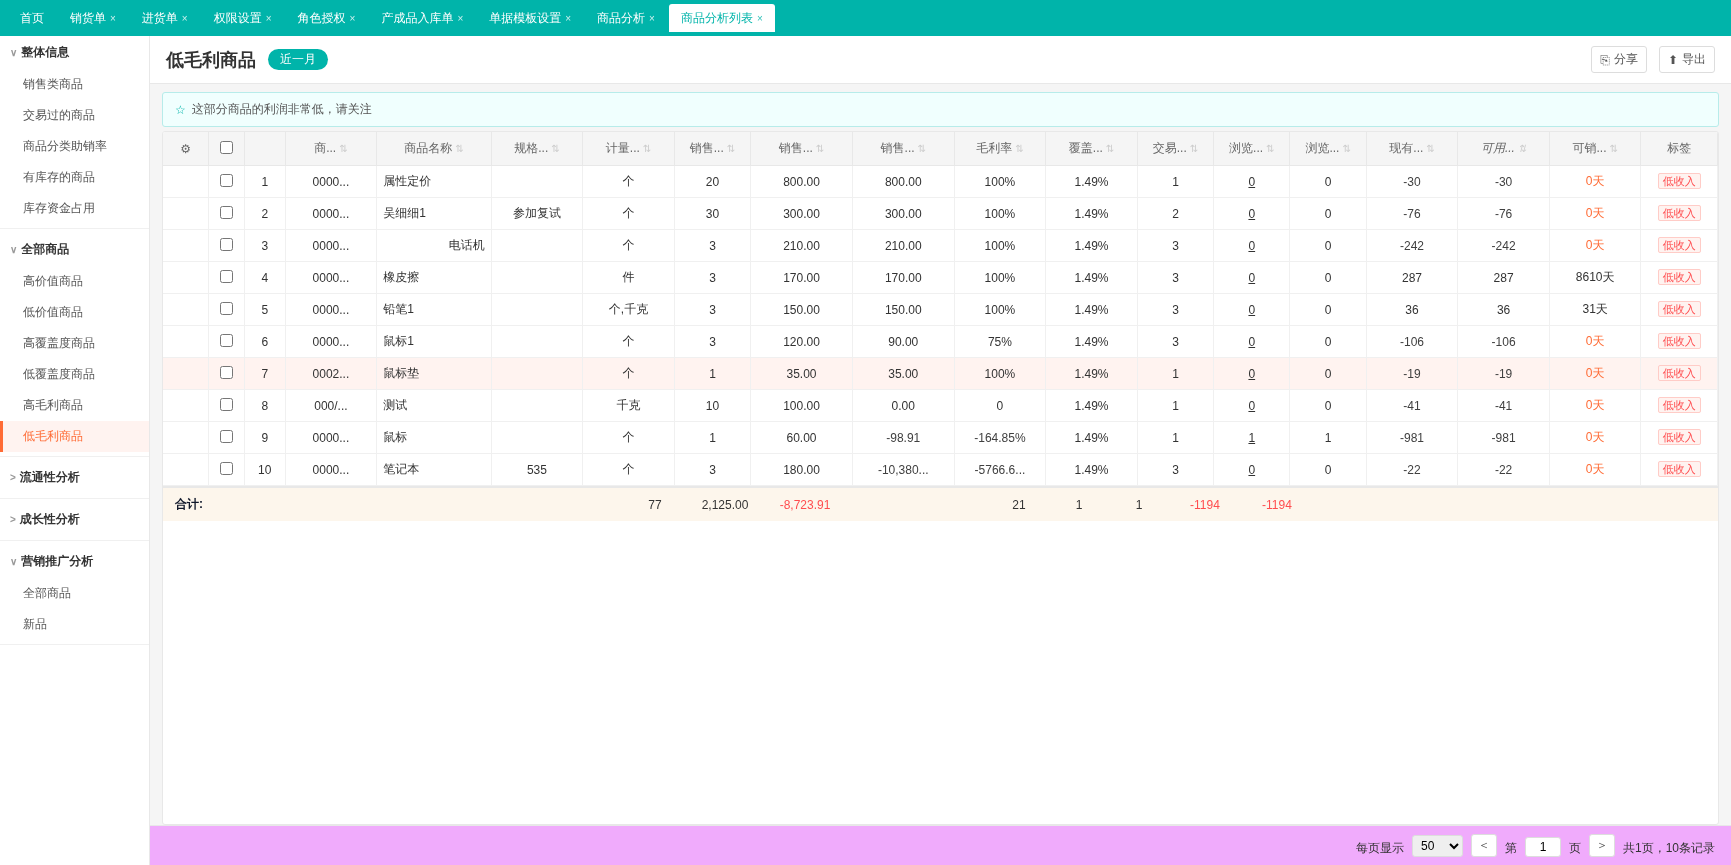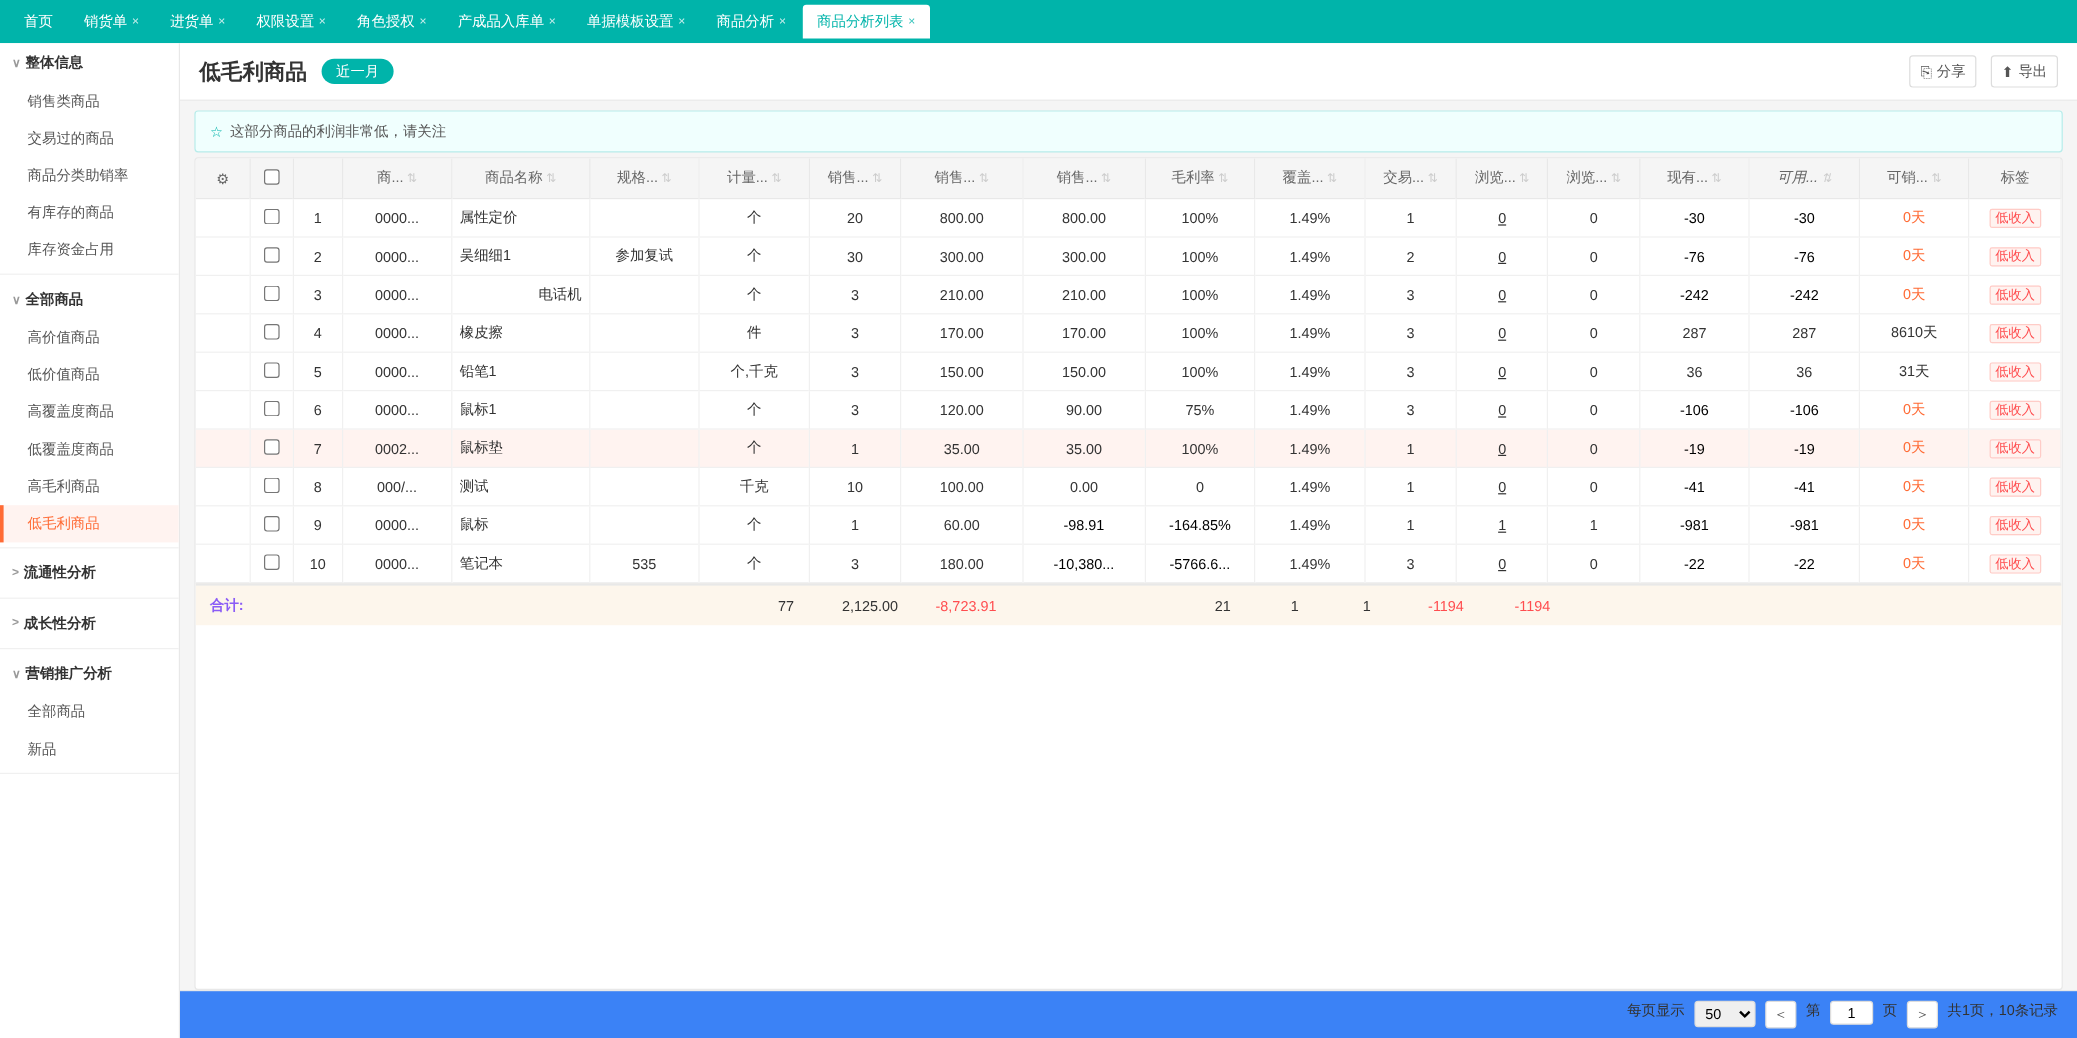--- a/index.html
+++ b/index.html
@@ -179,49 +179,49 @@
     tbody tr {
       border-bottom: 1px solid #f0f0f0;
     }
     tbody tr.highlighted { background: #fff3f0; }
     tbody td {
       padding: 7px 6px;
       text-align: center;
       border-right: 1px solid #f0f0f0;
       color: #333;
     }
-    .red-text { color: #000000; }
+    .red-text { color: #404040; }
     .orange-text { color: #ff6b35; }
     .tag-low-income {
       background: #fff3f0;
       color: #ff4d4f;
       border: 1px solid #ffccc7;
       border-radius: 2px;
       padding: 1px 4px;
       font-size: 11px;
     }
     .underline { text-decoration: underline; cursor: pointer; color: #333; }
 
     
     .table-footer {
       background: #fdf6ec;
       border-top: 2px solid #e8e8e8;
       padding: 8px 12px;
       display: flex;
       align-items: center;
     }
-    .footer-label { color: #8b5cf6; font-weight: bold; margin-right: 20px; }
+    .footer-label { color: #0f172a; font-weight: bold; margin-right: 20px; }
 
     
     .pagination-bar {
-      background: #3b82f6;
+      background: #f0abfc;
       border-top: 1px solid #e8e8e8;
       padding: 8px 16px;
       display: flex;
-      align-items: flex-start;
+      align-items: flex-end;
       justify-content: flex-end;
       gap: 8px;
     }
     .pagination-bar select {
       border: 1px solid #ddd;
       border-radius: 3px;
       padding: 2px 4px;
     }
     .page-btn {
       border: 1px solid #ddd;

